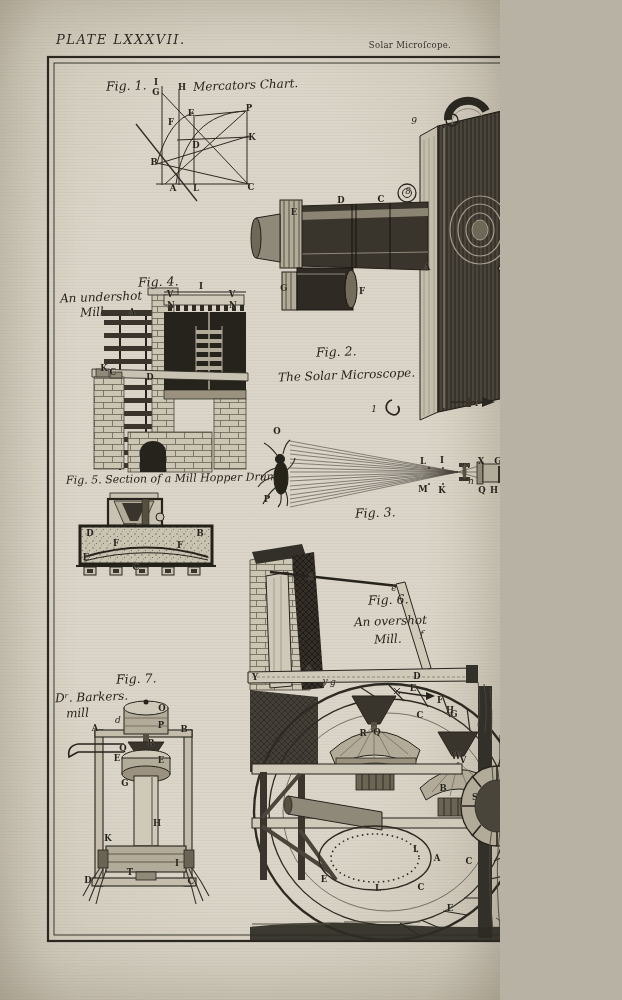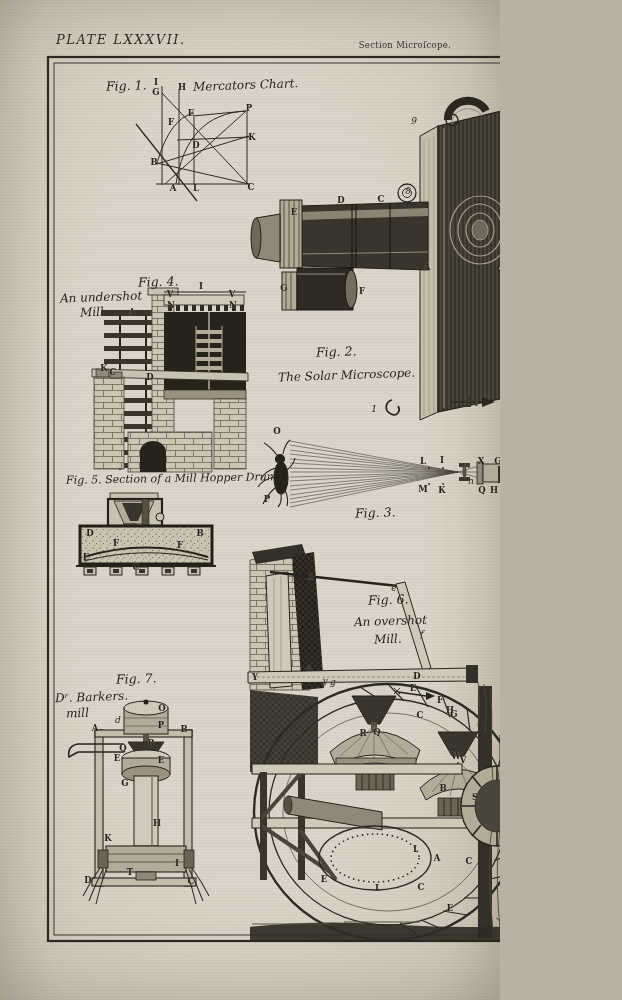--- a/index.html
+++ b/index.html
@@ -36,21 +36,21 @@
     color:#26231c;line-height:1;text-shadow:0 0 1px rgba(214,208,194,.7);
   }
   .eng-label.it{font-style:italic;font-weight:normal;font-size:9px;}
 </style>
 </head>
 <body>
 
 <div id="page">
 
   <div class="plate-title">PLATE LXXXVII.</div>
-  <div class="facing-note">Section Microſcope.</div>
+  <div class="facing-note">Solar Microſcope.</div>
 
   <svg width="622" height="1000" viewBox="0 0 622 1000">
     <defs>
       <pattern id="brick" width="18" height="12" patternUnits="userSpaceOnUse">
         <rect width="18" height="12" fill="#cbc5b4"></rect>
         <path d="M0 0.5 H18 M0 6.5 H18 M4.5 0 V6 M13.5 6 V12" stroke="#6b6454" stroke-width="0.8" fill="none"></path>
       </pattern>
       <pattern id="dkhatch" width="4" height="4" patternUnits="userSpaceOnUse">
         <rect width="4" height="4" fill="#413d33"></rect>
         <path d="M1 0 V4" stroke="#575144" stroke-width="0.8"></path>

